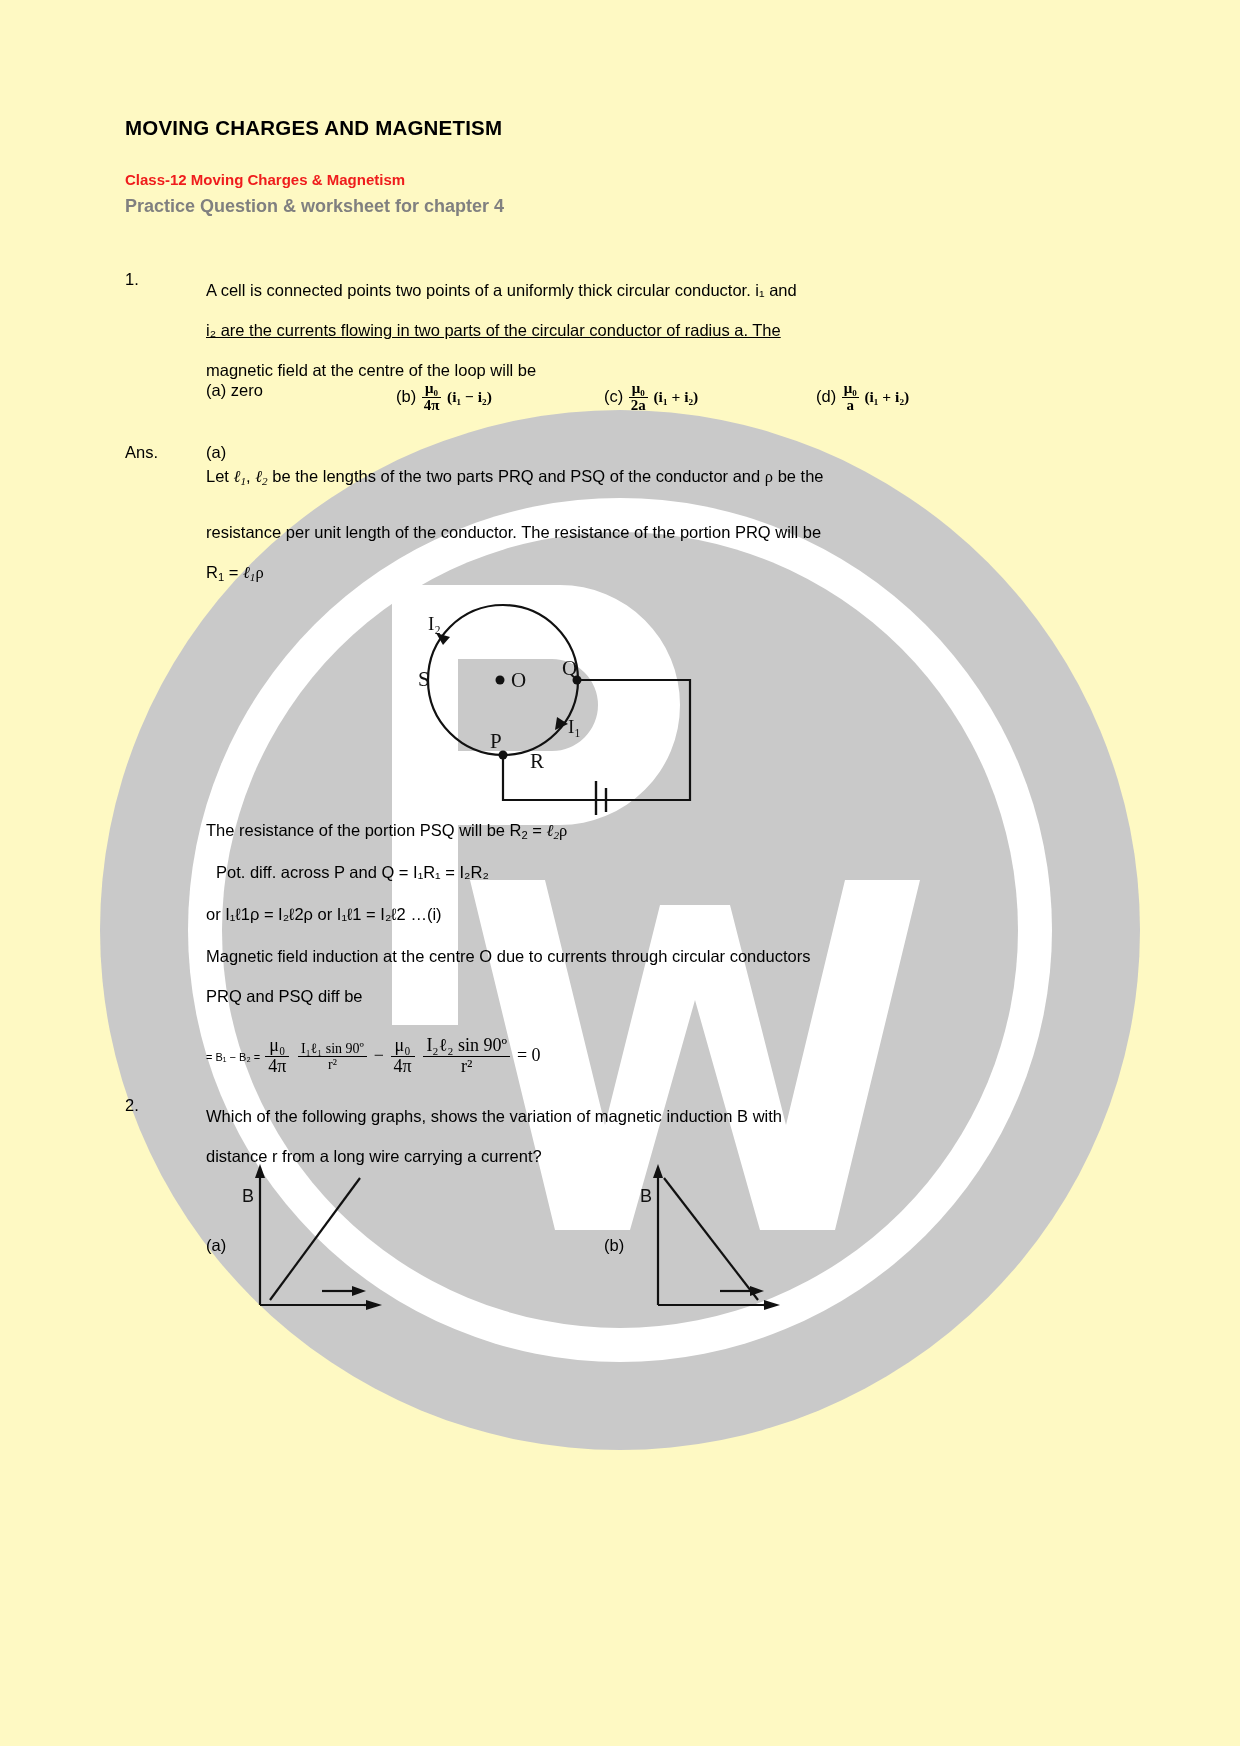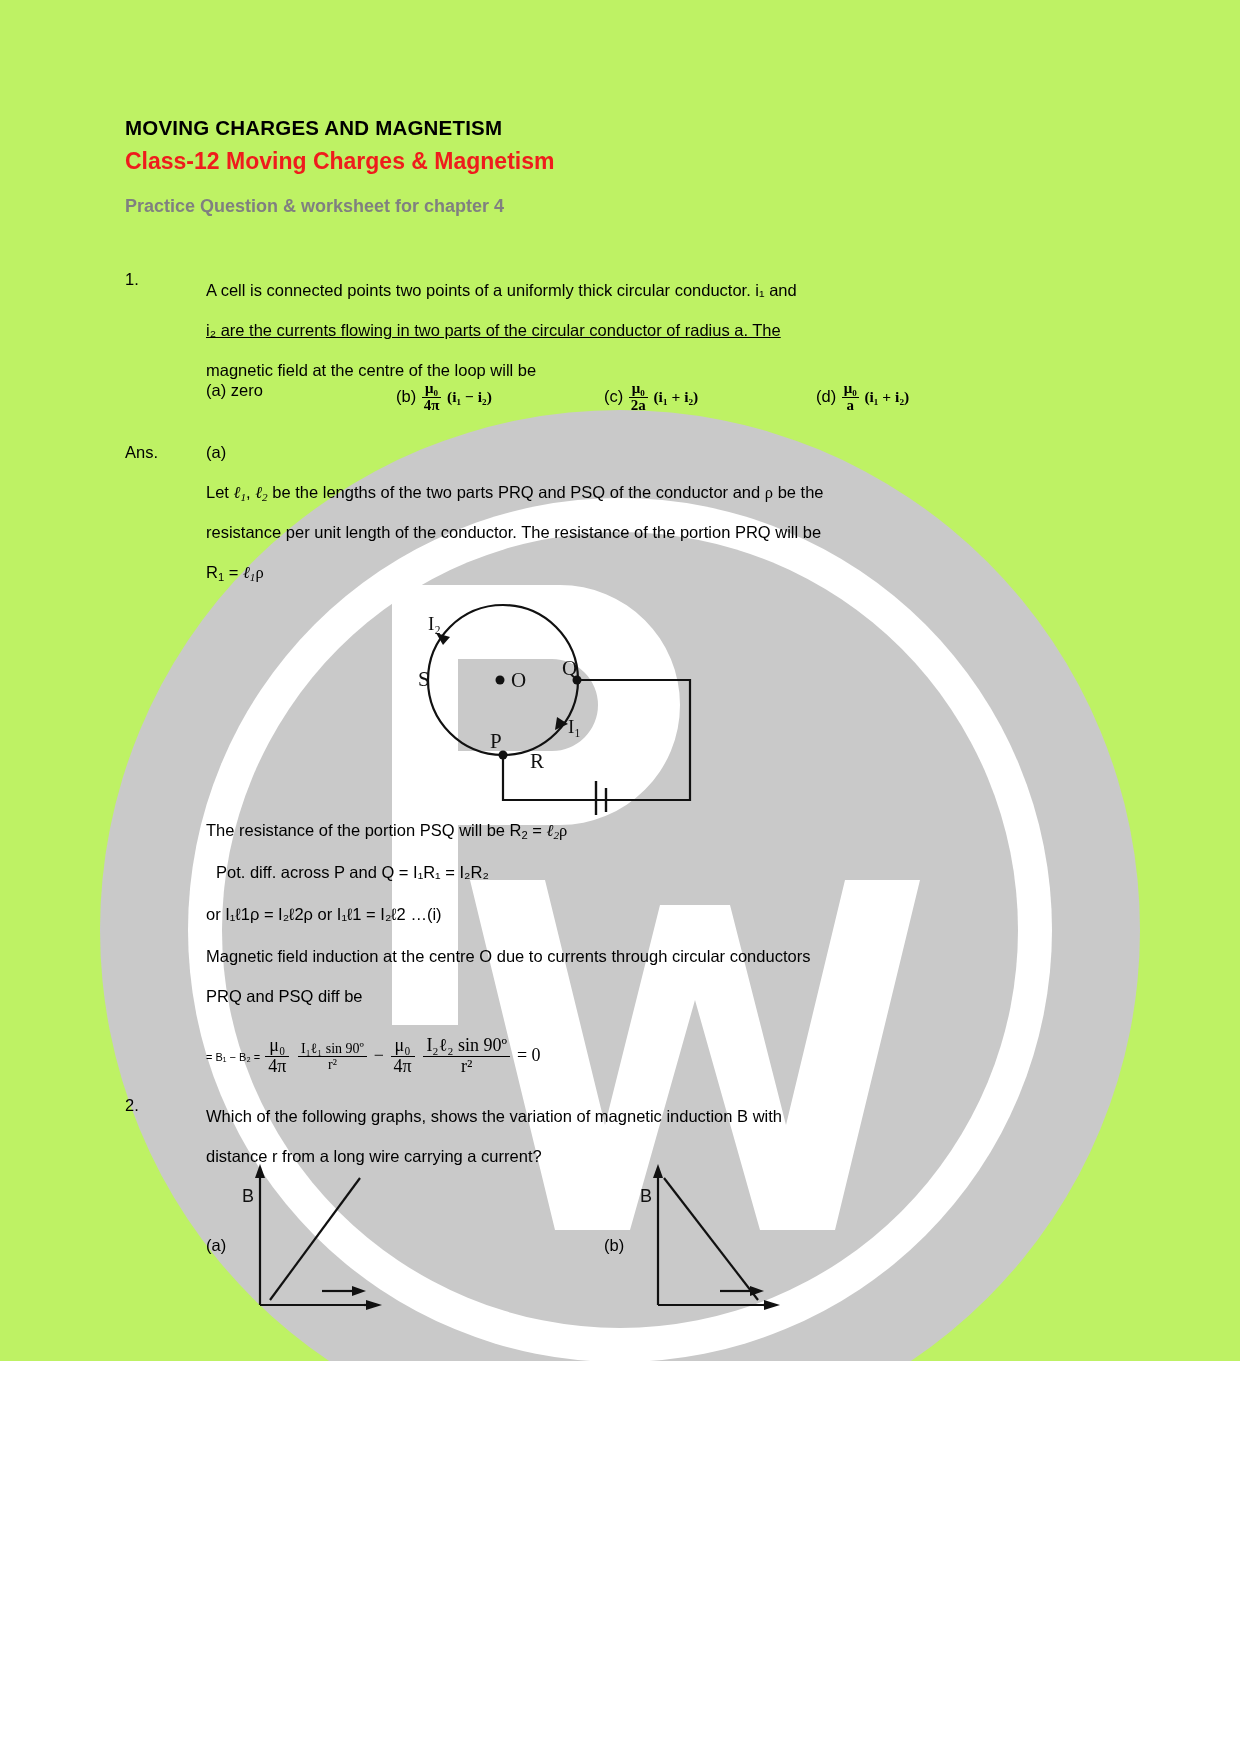--- a/index.html
+++ b/index.html
@@ -7,22 +7,22 @@
     padding: 0;
     background: #ffffff;
   }
   body {
     font-family: "Liberation Sans", sans-serif;
     color: #000000;
   }
   .page {
     position: relative;
     width: 1240px;
-    height: 1361px;
-    background: #bef264;
+    height: 1746px;
+    background: #fef9c3;
     overflow: hidden;
   }
 
   
   .watermark {
     position: absolute;
     left: 0; top: 0;
     width: 1240px; height: 1754px;
     pointer-events: none;
     z-index: 0;
@@ -39,22 +39,22 @@
     position: absolute;
     left: 125px; top: 116px;
     font-size: 20.5px;
     font-weight: bold;
     letter-spacing: 0.2px;
     color: #000;
     white-space: nowrap;
   }
   .hdr-sub {
     position: absolute;
-    left: 125px; top: 148px;
-    font-size: 23px;
+    left: 125px; top: 171px;
+    font-size: 15px;
     font-weight: bold;
     color: #ef1c1c;
     white-space: nowrap;
   }
   .hdr-sub2 {
     position: absolute;
     left: 125px; top: 196px;
     font-size: 18px;
     font-weight: bold;
     color: #808080;
@@ -189,21 +189,21 @@
       <span class="frac" style="font-size:15px;">
         <span class="num">μ₀</span>
         <span class="den">a</span>
       </span>
       <span class="ser" style="font-weight:bold;font-size:15.5px;">(i₁ + i₂)</span>
     </div>
 
     <div class="plain" style="left:125px; top:432px;">Ans.</div>
     <div class="plain" style="left:206px; top:432px;">(a)</div>
 
-    <div class="plain" style="left:206px; top:472px; width:778px;">
+    <div class="plain" style="left:206px; top:456px; width:778px;">
       <span>Let </span><span class="ell"><span>ℓ</span><sub>1</sub></span><span>, </span><span class="ell"><span>ℓ</span><sub>2</sub></span><span> be the lengths of the two parts PRQ and PSQ of the conductor and </span><span class="ser">ρ</span><span> be the</span>
     </div>
 
     <div class="plain" style="left:206px; top:512px; width:778px;">resistance per unit length of the conductor. The resistance of the portion PRQ will be</div>
 
     <div class="plain" style="left:206px; top:552px;">
       <span>R</span><sub>1</sub><span> = </span><span class="ell"><span>ℓ</span><sub>1</sub></span><span class="ser">ρ</span>
     </div>
 
     <svg class="fig" style="left:400px; top:585px;" width="330" height="230" viewBox="0 0 330 230">

